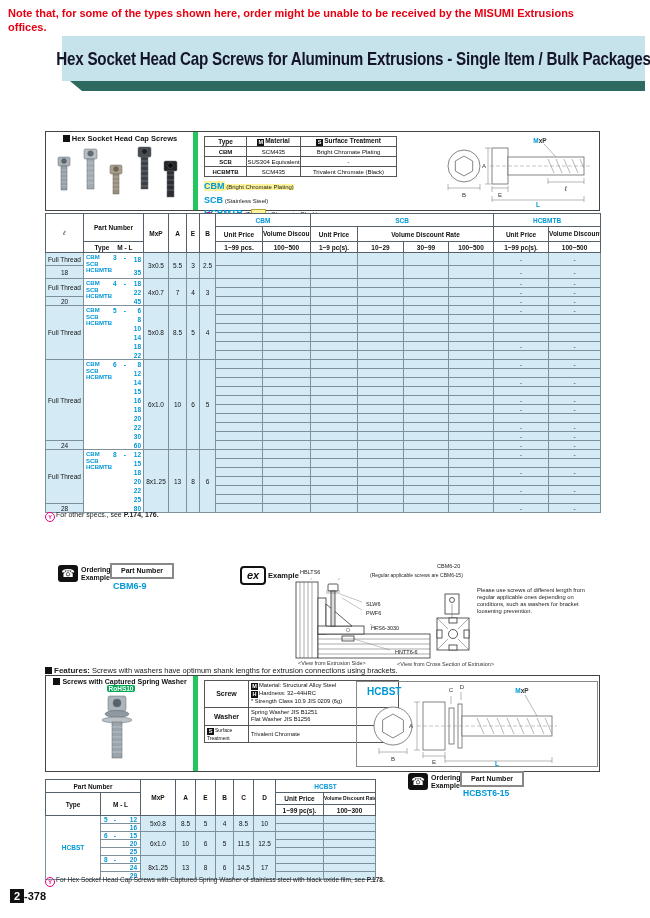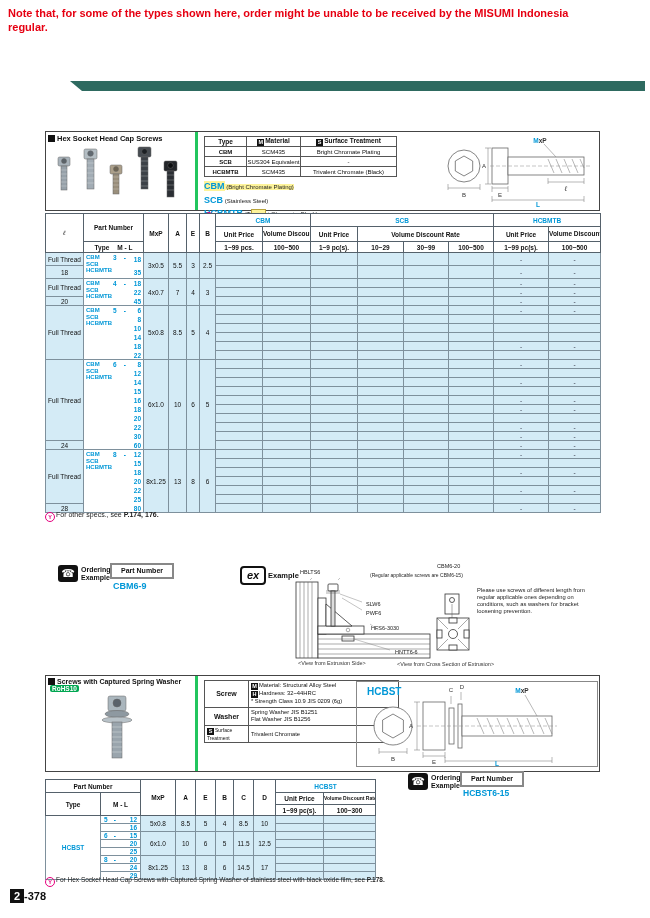--- a/index.html
+++ b/index.html
@@ -15,21 +15,21 @@
 
   
   .features{font-size:7.5px;color:#222;}
   .blk{display:inline-block;width:7px;height:7px;background:#111;margin-right:2px;vertical-align:-1px;}
   .feat-label{font-weight:bold;font-size:8px;}
 
   
   .info-box{border:1px solid #444;background:#fff;}
   #box1{left:45px;top:131px;width:553px;height:78px;}
   #box2{left:45px;top:675px;width:553px;height:95px;}
-  .panel{position:absolute;left:0;top:0;width:152px;height:100%;border-right:3px solid #22c55e;box-sizing:border-box;}
+  .panel{position:absolute;left:0;top:0;width:152px;height:100%;border-right:5px solid #22c55e;box-sizing:border-box;text-align:center;}
   .panel-title{font-size:7.5px;font-weight:bold;padding:2px 1px 0 2px;}
 
   
   #type-table{position:absolute;left:158px;top:4px;border-collapse:collapse;table-layout:fixed;}
   #type-table th,#type-table td{border:1px solid #555;font-size:6px;text-align:center;padding:0;height:9px;overflow:hidden;white-space:nowrap;}
   #type-table th{font-size:6.5px;}
   #type-table .tt-type{font-weight:bold;}
 
   .sq{display:inline-block;width:7px;height:7px;background:#111;color:#fff;font-size:5.5px;line-height:7px;text-align:center;font-weight:bold;margin-right:1px;vertical-align:-1px;}
 
@@ -111,22 +111,25 @@
 
   svg text{font-family:"Liberation Sans",sans-serif;}
   .svg-dim{font-size:6px;fill:#333;}
   .svg-dim-blue{font-size:6.5px;font-weight:bold;fill:#0097d7;}
 </style>
 </head>
 <body>
 
 <div class="page">
 
-  <div class="abs top-note">Note that, for some of the types shown here, order might be unable to be received by the MISUMI Indonesia regular.</div>
-
+  <div class="abs top-note">Note that, for some of the types shown here, order might be unable to be received by the MISUMI Extrusions offices.</div>
+
+  <div class="abs banner">
+    <div class="banner-title">Hex Socket Head Cap Screws for Aluminum Extrusions - Single Item / Bulk Packages</div>
+  </div>
   <div class="abs banner-shadow"></div>
 
 
   <div class="abs info-box" id="box1">
     <div class="panel">
       <div class="panel-title"><span class="blk"></span><span>Hex Socket Head Cap Screws</span></div>
       <svg width="148" height="60" viewBox="0 0 148 60">
         <g stroke="#666" stroke-width="0.5">
           <rect x="12" y="14" width="12" height="9" rx="1.5" fill="#a8b2ba"></rect>
             <circle cx="18" cy="18" r="2.5" fill="#5a6268"></circle>
@@ -740,20 +743,24 @@
   <div class="abs dlabel" style="left:437px;top:563px;">CBM6-20</div>
   <div class="abs dlabel" style="left:370px;top:572px;font-size:5px;">(Regular applicable screws are CBM6-15)</div>
   <div class="abs dlabel" style="left:366px;top:601px;">SLW6</div>
   <div class="abs dlabel" style="left:366px;top:610px;">PWF6</div>
   <div class="abs dlabel" style="left:371px;top:625px;">HFS6-3030</div>
   <div class="abs dlabel" style="left:395px;top:649px;">HNTT6-6</div>
   <div class="abs dcaption" style="left:298px;top:660px;">&lt;View from Extrusion Side&gt;</div>
   <div class="abs dcaption" style="left:397px;top:661px;">&lt;View from Cross Section of Extrusion&gt;</div>
   <div class="abs ex-note" style="left:477px;top:587px;width:120px;">Please use screws of different length from regular applicable ones depending on conditions, such as washers for bracket loosening prevention.</div>
 
+  <div class="abs features" style="left:45px;top:666px;">
+    <span class="blk"></span><span class="feat-label">Features:</span>
+    <span>Screws with washers have optimum shank lengths for extrusion connections using brackets.</span>
+  </div>
 
   <div class="abs info-box" id="box2">
     <div class="panel">
       <div class="panel-title" style="font-size:7px;"><span class="blk"></span><span>Screws with Captured Spring Washer</span><span class="rohs-badge">RoHS10</span></div>
       <svg width="148" height="72" viewBox="0 0 148 72">
         <g stroke="#666" stroke-width="0.5">
           <rect x="62" y="3" width="18" height="15" rx="2" fill="#aab6bd"></rect>
           <circle cx="71" cy="10" r="4" fill="#59626a"></circle>
           <ellipse cx="71" cy="21" rx="12" ry="3.5" fill="#8e99a1"></ellipse>
           <ellipse cx="71" cy="27" rx="15" ry="3" fill="#b8c2c8"></ellipse>

